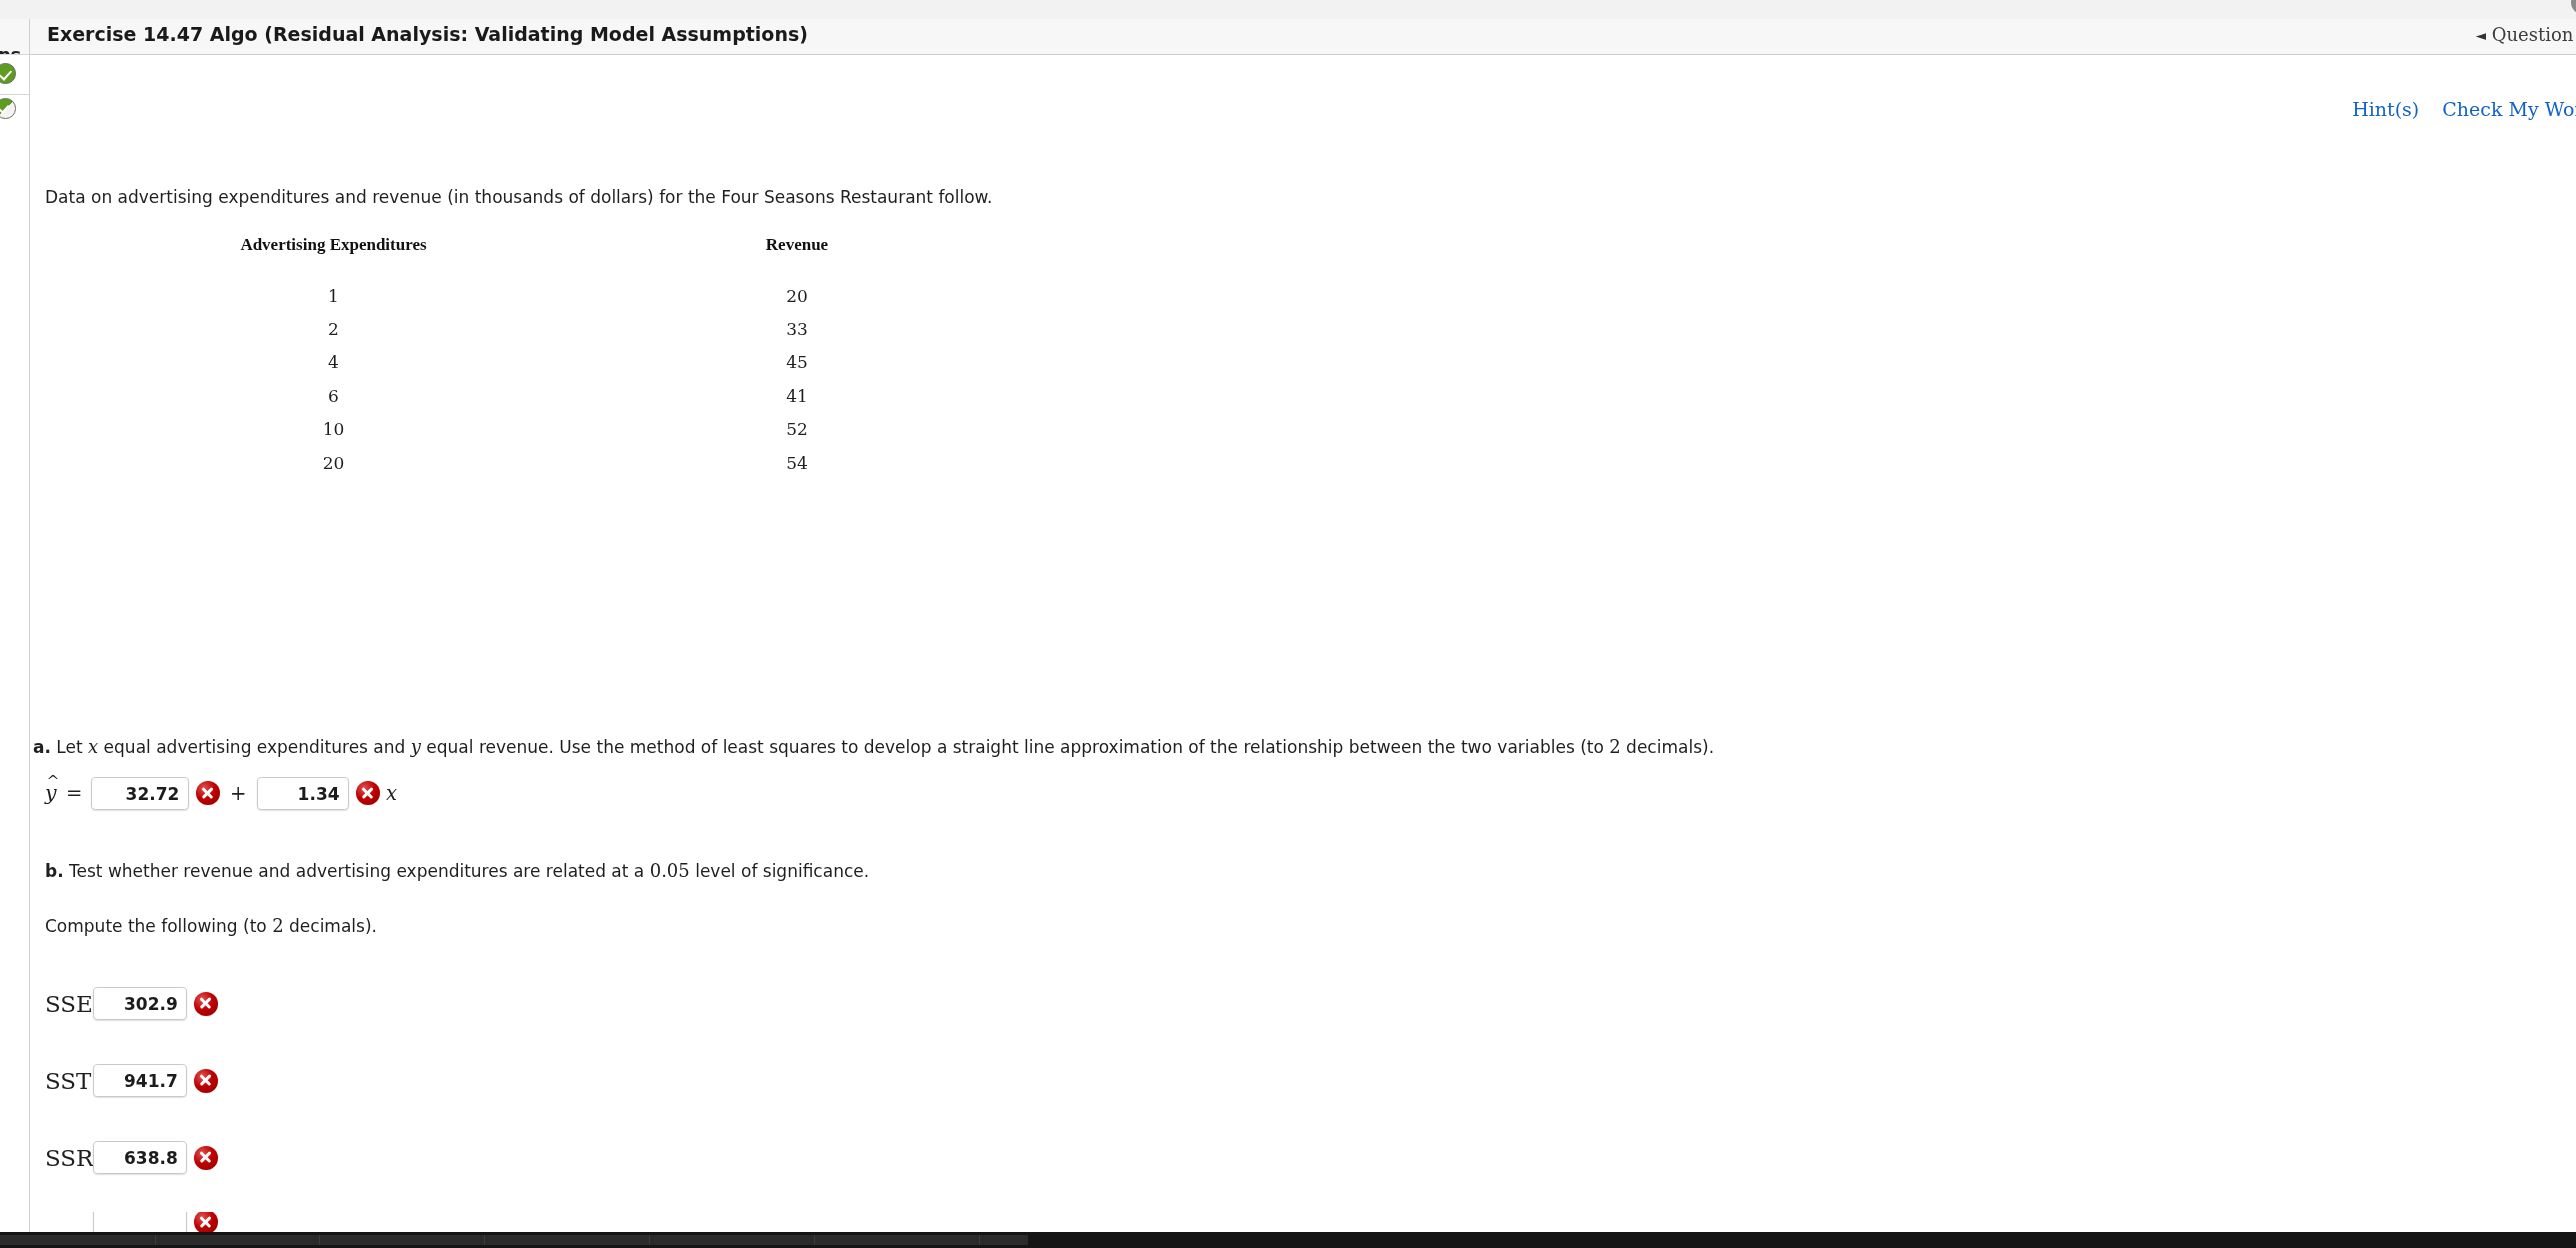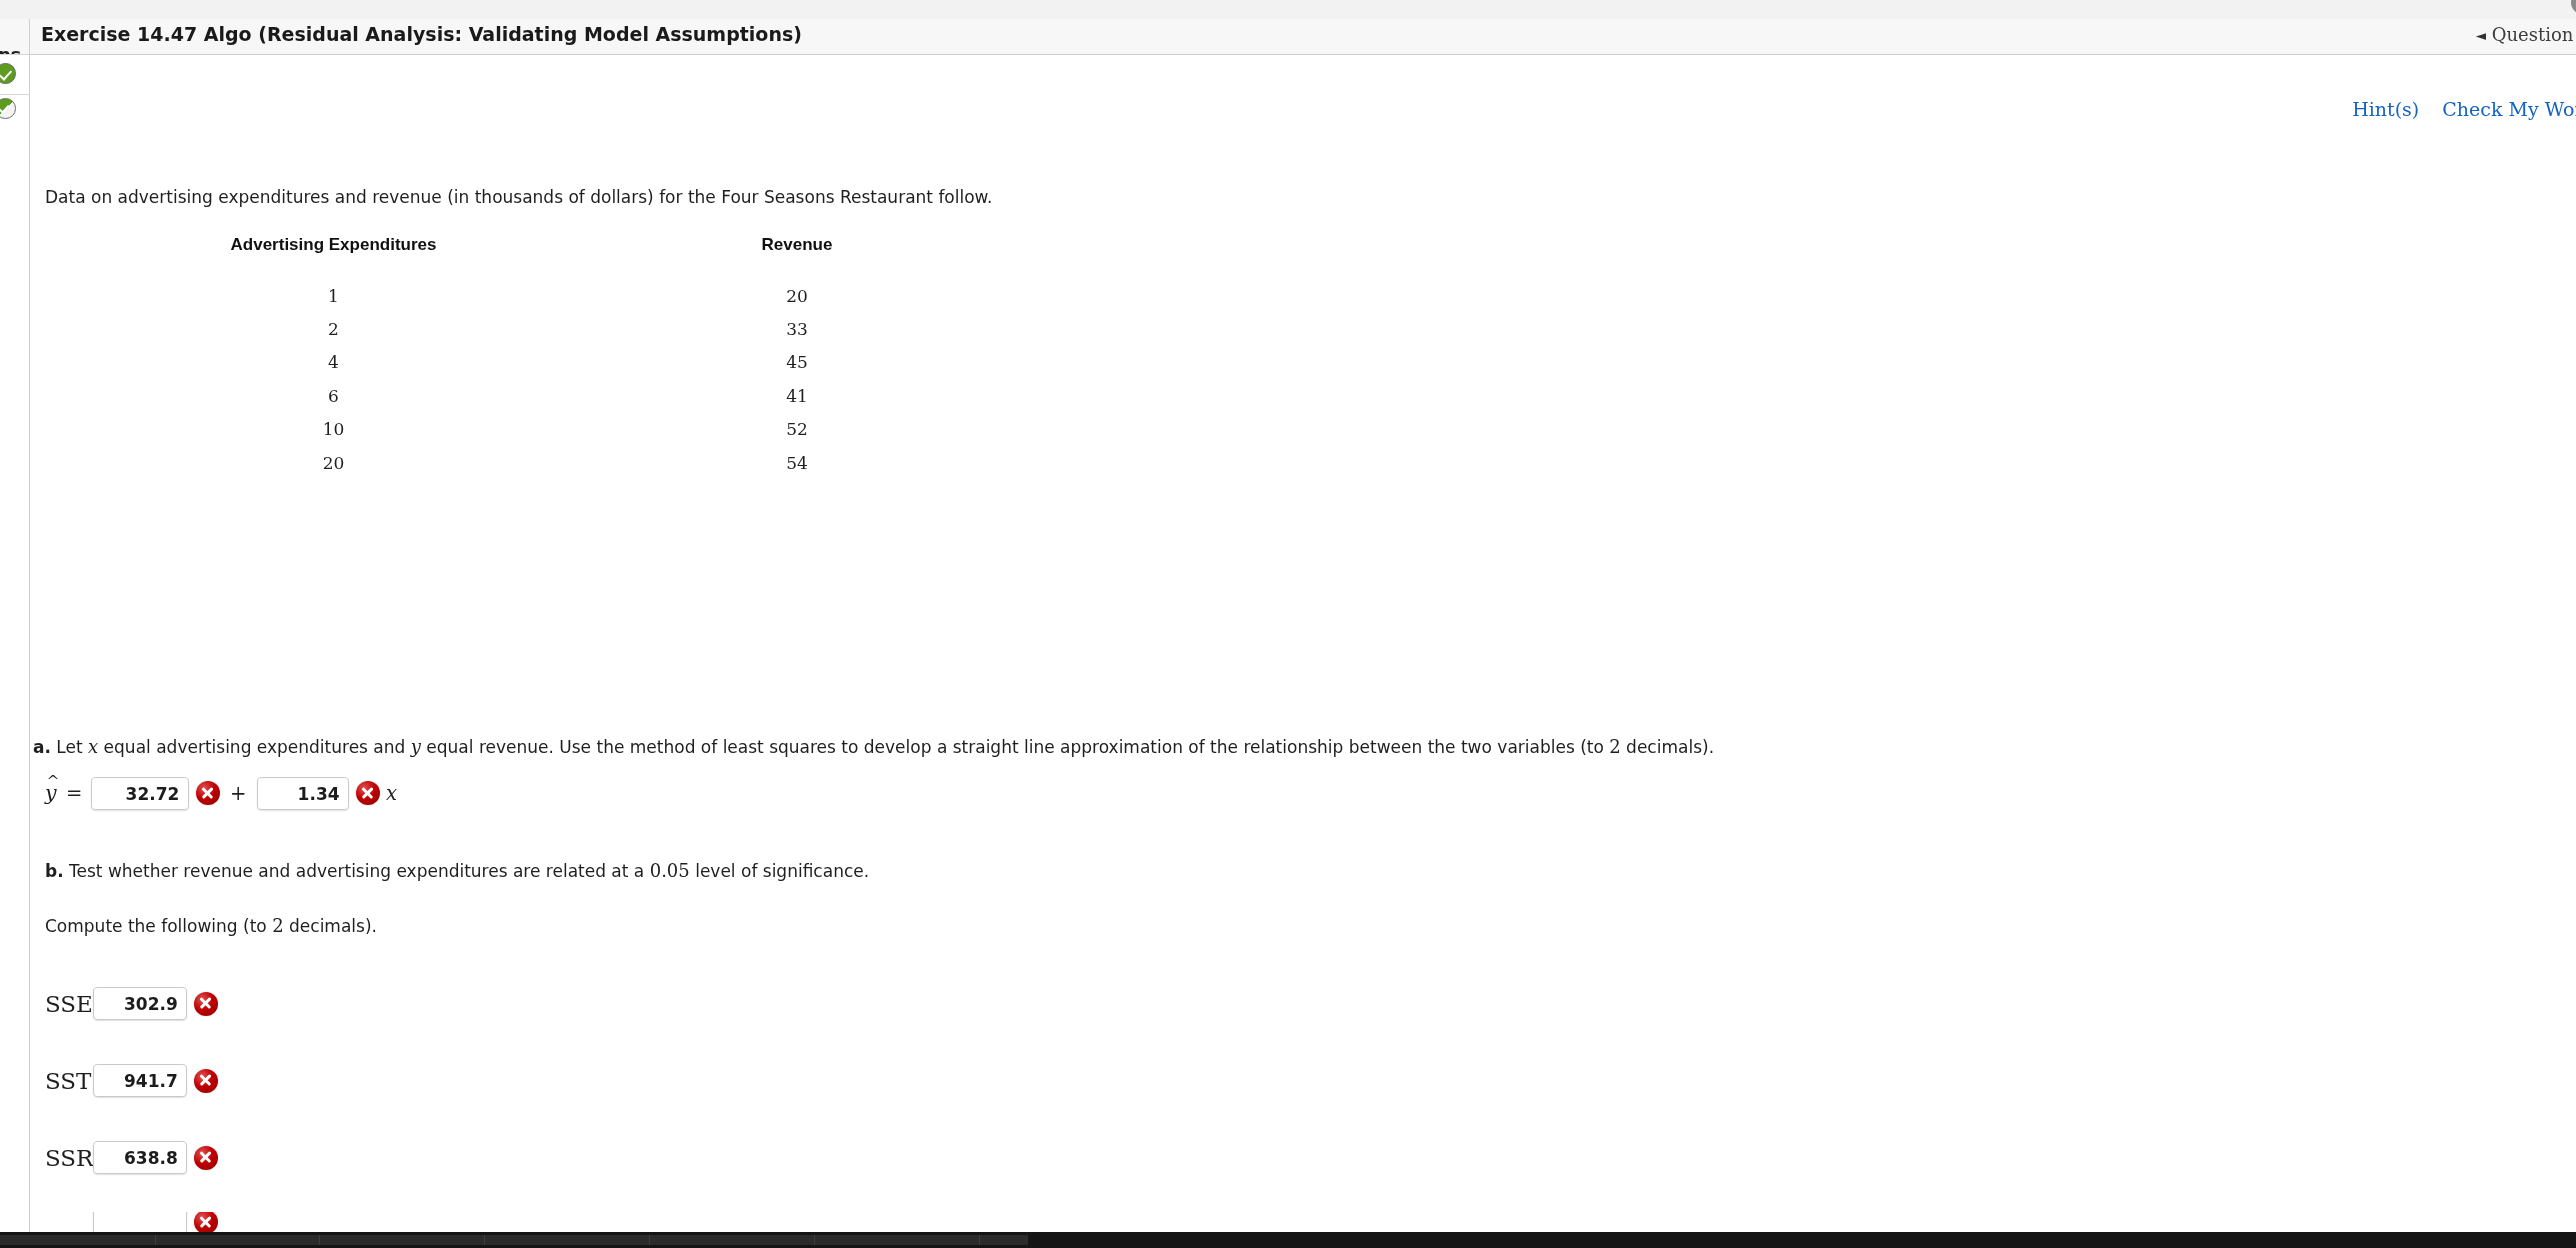--- a/index.html
+++ b/index.html
@@ -10,21 +10,21 @@
   
   .chrome{position:absolute;left:0;top:0;width:2692px;height:18.5px;background:#f2f2f2;border-bottom:0.5px solid #dcdcdc;}
   .chrome-avatar{position:absolute;left:2571px;top:-9.3px;width:23px;height:23px;border-radius:50%;background:#8a8a8a;}
 
   
   .hdr{position:absolute;left:0;top:18.5px;width:2692px;height:35px;background:#f7f7f7;border-bottom:0.5px solid #cccccc;}
   .hdr-leftclip{position:absolute;left:0px;top:18.5px;width:29px;height:35px;background:#f7f7f7;}
   .hdr-clip-text{position:absolute;left:-2.1px;top:25px;font-family:"DejaVu Sans",sans-serif;font-weight:bold;font-size:18px;color:#222;letter-spacing:-0.3px;}
   .vline{position:absolute;background:#cfcfcf;width:0.5px;}
 
-  .hdr-title{position:absolute;left:41px;top:23px;font-family:"DejaVu Sans",sans-serif;font-weight:bold;font-size:19px;color:#1a1a1a;white-space:nowrap;}
+  .hdr-title{position:absolute;left:47px;top:23px;font-family:"DejaVu Sans",sans-serif;font-weight:bold;font-size:19px;color:#1a1a1a;white-space:nowrap;}
 
   .qnav{position:absolute;right:61px;top:24px;font-family:"DejaVu Serif",serif;font-size:18px;color:#3d3d3d;white-space:nowrap;}
   .qnav .arrow{display:inline-block;margin-right:5.7px;font-size:13.4px;color:#333;vertical-align:1px;}
 
   
   .rail{position:absolute;left:0;top:54px;width:29px;height:1195px;background:#ffffff;}
   .rail .sep{position:absolute;left:0;width:29px;height:0.5px;background:#d6d6d6;}
   .ico-wrap{position:absolute;left:-4.6px;width:20.6px;height:20.6px;}
   .ico-check{width:20.6px;height:20.6px;border-radius:50%;background:#5e9c1f;border:1px solid #6b6b6b;box-sizing:border-box;position:relative;}
   .ico-check::after{content:"";position:absolute;left:5.7px;top:4.1px;width:5.2px;height:9.8px;border:solid #ffffff;border-width:0 2.6px 2.6px 0;transform:rotate(42deg);}
@@ -35,21 +35,21 @@
   
   .content{position:absolute;left:29px;top:54px;width:2628px;}
 
   .links{position:absolute;left:0;top:44px;width:2566px;text-align:right;font-family:"DejaVu Serif",serif;font-size:19px;}
   .links a{color:#1363c6;text-decoration:none;margin-left:17px;}
 
   .intro{position:absolute;left:16px;top:133px;font-family:"DejaVu Sans",sans-serif;font-size:17px;color:#1f1f1f;white-space:nowrap;}
 
   
   .dtable{position:absolute;left:16px;top:181px;width:927px;border-collapse:collapse;}
-  .dtable th{font-family:Liberation Sans, sans-serif;font-weight:bold;font-size:17px;color:#111;padding:0 0 24px 0;}
+  .dtable th{font-family:Liberation Serif, serif;font-weight:bold;font-size:17px;color:#111;padding:0 0 24px 0;}
   .dtable td{font-family:"DejaVu Serif",serif;font-size:17px;color:#1f1f1f;text-align:center;padding:6.7px 0;}
   .col-a{width:577px;}
   .col-b{width:350px;}
 
   .parta{position:absolute;left:4px;top:682px;font-family:"DejaVu Sans",sans-serif;font-size:17px;color:#1f1f1f;white-space:nowrap;}
   .parta b{font-weight:bold;}
   .mth{font-family:"DejaVu Serif",serif;font-style:italic;font-size:18px;}
   .mnum{font-family:"DejaVu Serif",serif;font-style:normal;font-size:18px;}
 
   .eqrow{position:absolute;left:16px;top:717px;display:flex;align-items:center;height:44px;}

